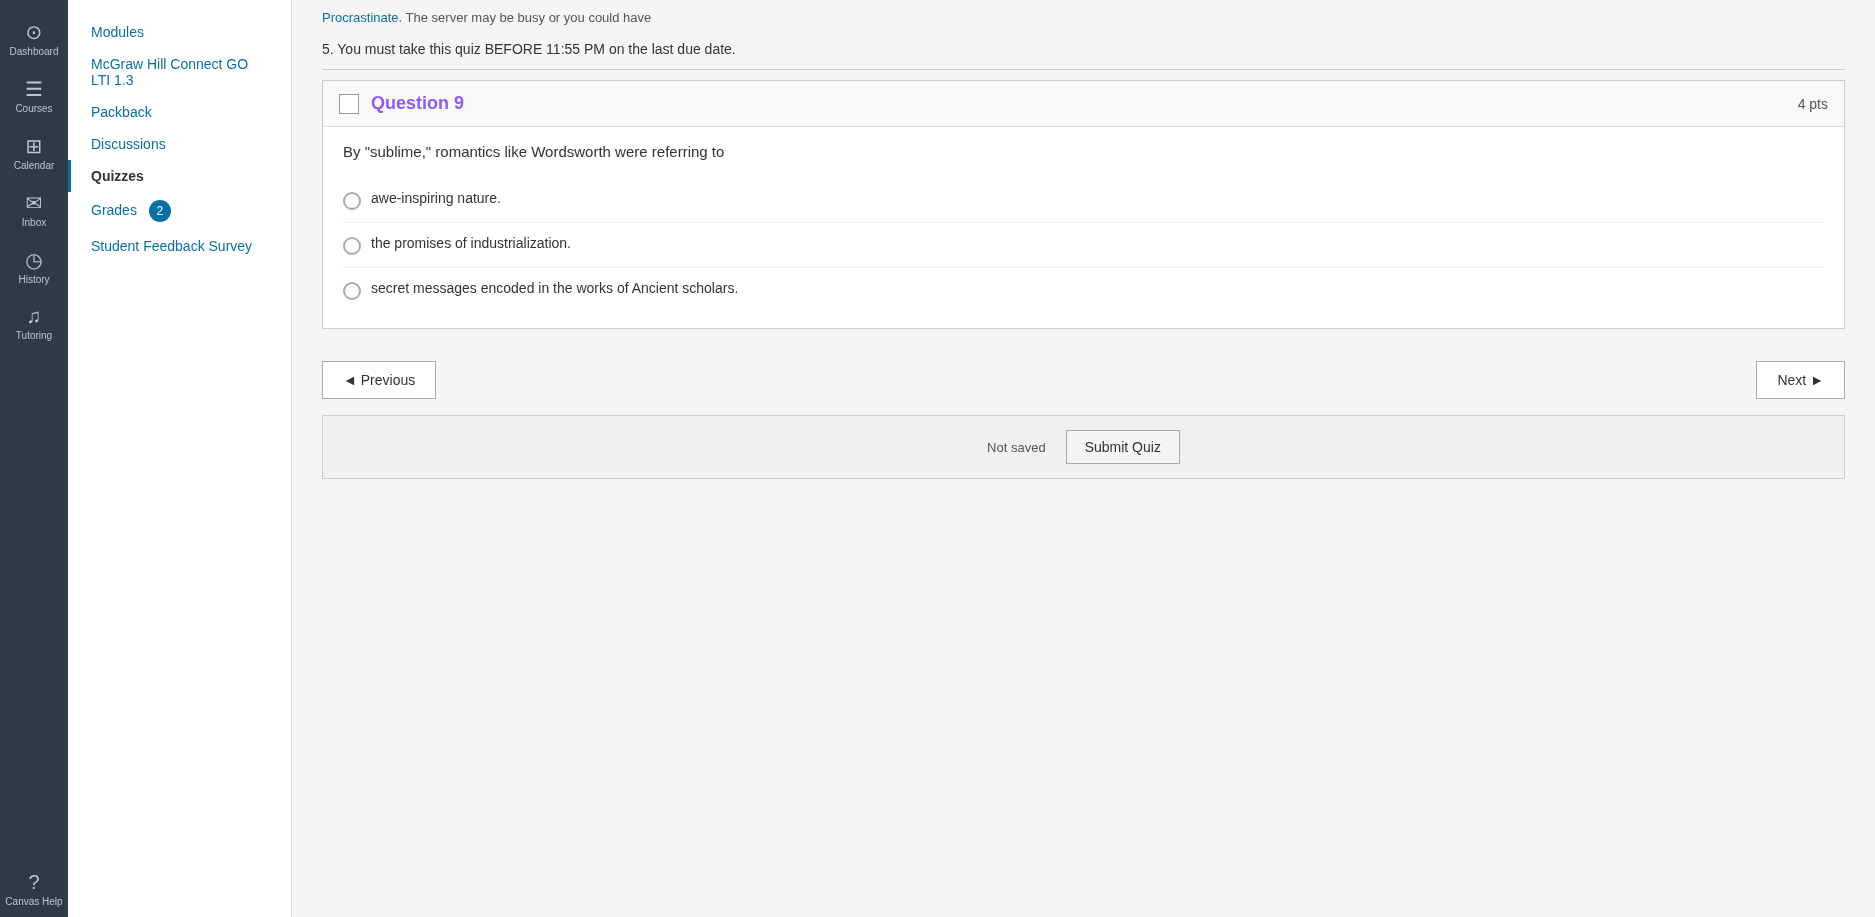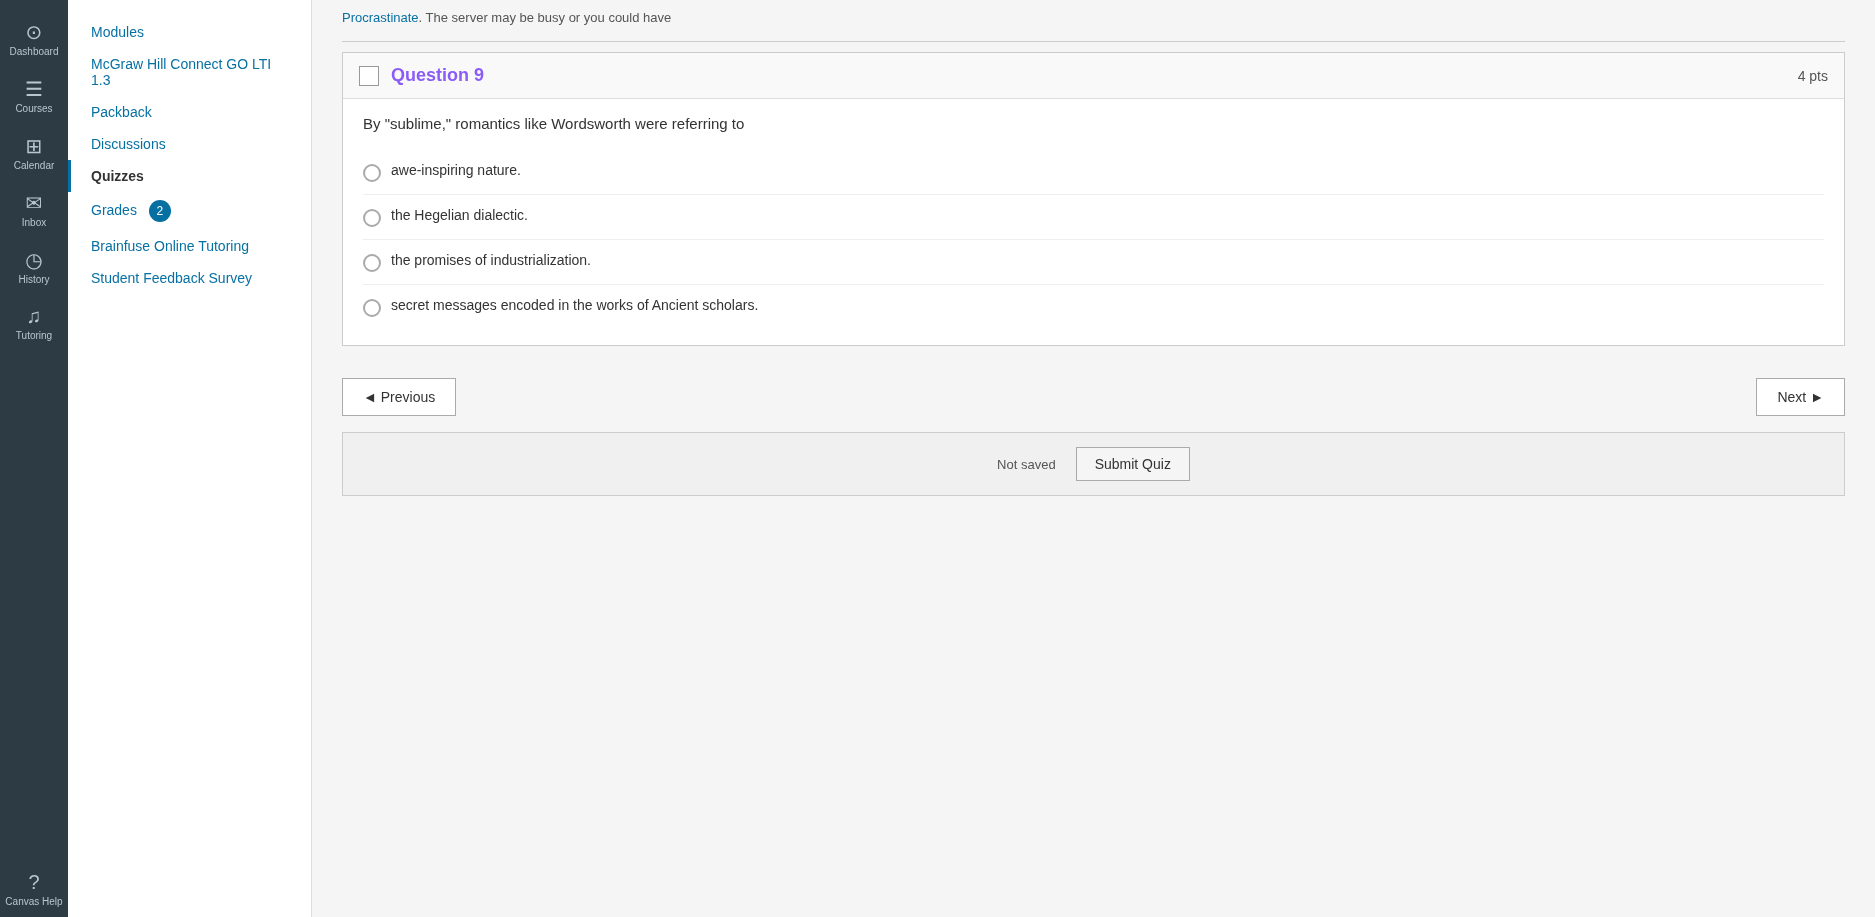--- a/index.html
+++ b/index.html
@@ -33,21 +33,21 @@
       width: 100%;
       text-align: center;
     }
     .sidebar-icon-item .icon-glyph {
       font-size: 20px;
       margin-bottom: 2px;
     }
 
     
     .sidebar-nav {
-      width: 244px;
+      width: 224px;
       background: #fff;
       border-right: 1px solid #ddd;
       padding: 16px 0;
       flex-shrink: 0;
       overflow-y: auto;
     }
     .nav-item {
       display: block;
       padding: 8px 20px;
       color: #0770a3;
@@ -258,46 +258,42 @@
 <div class="sidebar-nav">
   <a class="nav-item">Modules</a>
   <a class="nav-item">McGraw Hill Connect GO LTI 1.3</a>
   <a class="nav-item">Packback</a>
   <a class="nav-item">Discussions</a>
   <a class="nav-item active-nav">Quizzes</a>
   <a class="nav-item">
     <span>Grades</span>
     <span class="nav-badge">2</span>
   </a>
-  <a class="nav-item">Brainfuse Online Tutoring</a>
   <a class="nav-item">Student Feedback Survey</a>
 </div>
 
 <div class="main-content">
   <p class="notice-text">
     <a>Procrastinate</a>. The server may be busy or you could have
   </p>
+  <p class="instructions-item">5. You must take this quiz BEFORE 11:55 PM on the last due date.</p>
   <hr class="divider">
 
   <div class="question-block">
     <div class="question-header">
       <div class="question-checkbox"></div>
       <span class="question-title">Question 9</span>
       <span class="question-pts">4 pts</span>
     </div>
     <div class="question-body">
       <p class="question-prompt">By "sublime," romantics like Wordsworth were referring to</p>
 
       <div class="answer-option">
         <div class="radio-circle"></div>
         <span class="answer-text">awe-inspiring nature.</span>
-      </div>
-      <div class="answer-option">
-        <div class="radio-circle"></div>
-        <span class="answer-text">the Hegelian dialectic.</span>
       </div>
       <div class="answer-option">
         <div class="radio-circle"></div>
         <span class="answer-text">the promises of industrialization.</span>
       </div>
       <div class="answer-option">
         <div class="radio-circle"></div>
         <span class="answer-text">secret messages encoded in the works of Ancient scholars.</span>
       </div>
     </div>

